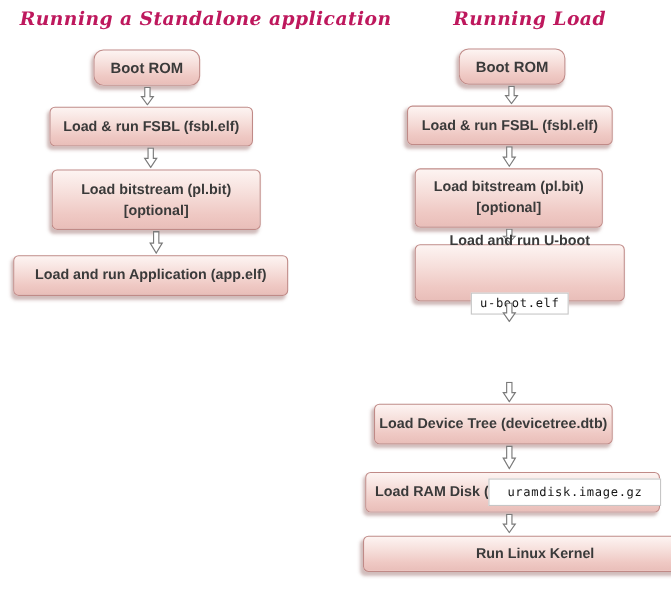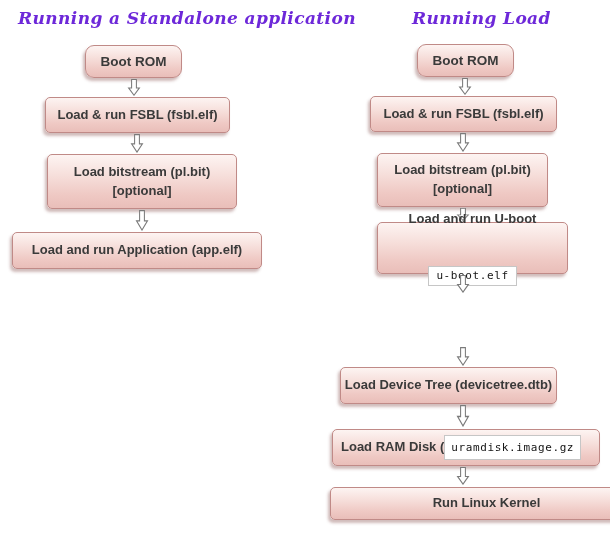--- a/index.html
+++ b/index.html
@@ -15,21 +15,21 @@
     background: #ffffff;
     overflow: hidden;
   }
   .chart-title {
     position: absolute;
     font-family: "DejaVu Serif", "Liberation Serif", serif;
     font-style: italic;
     font-weight: bold;
     font-size: 17px;
     letter-spacing: 0.4px;
-    color: #6d28d9;
+    color: #be185d;
     white-space: nowrap;
     text-align: right;
   }
   .box {
     position: absolute;
     box-sizing: border-box;
     border: 1px solid #c08a87;
     border-radius: 5px;
     background: linear-gradient(180deg, #fdf4f2 0%, #f6ded a 40%, #efc9c4 75%, #e9beb9 100%);
     background: linear-gradient(180deg, #fdf4f2 0%, #f6deda 40%, #efc9c4 75%, #e9beb9 100%);
@@ -57,21 +57,21 @@
     font-size: 11px;
     letter-spacing: 0.6px;
     color: #141414;
     white-space: nowrap;
   }
   .box.row-node {
     flex-direction: row;
     justify-content: flex-start;
     padding-left: 8px;
   }
-  .box.row-node .chip { margin-top: 0; margin-left: 0px; padding: 4px 6px; }
+  .box.row-node .chip { margin-top: 0; margin-left: 0px; padding: 4px 16px; }
   .arrow {
     position: absolute;
     width: 16px;
     display: block;
   }
 </style>
 </head>
 <body>
 
 <svg width="0" height="0" style="position:absolute">

